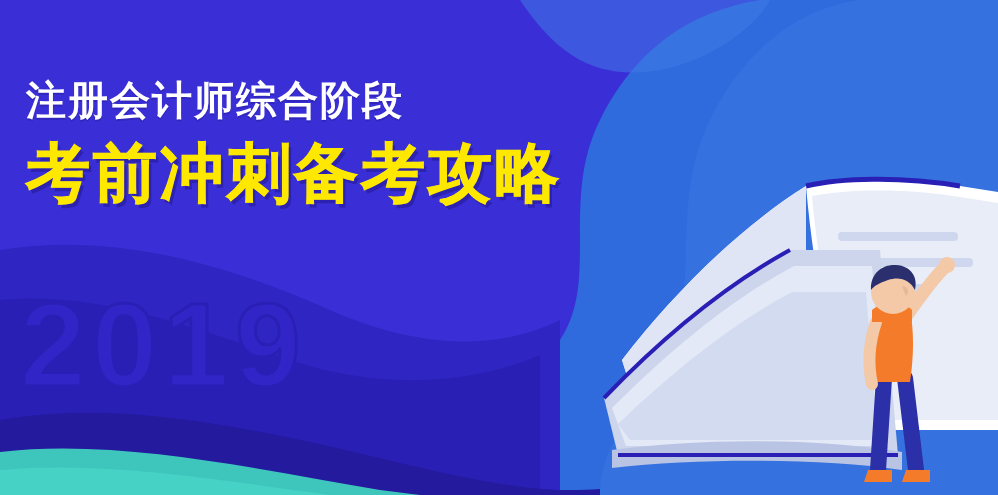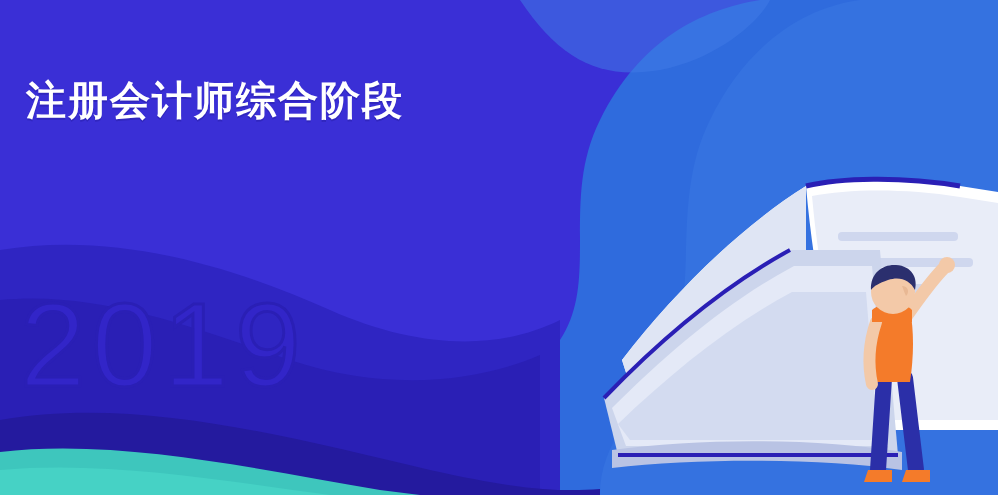--- a/index.html
+++ b/index.html
@@ -51,21 +51,21 @@
     white-space: nowrap;
     -webkit-text-stroke: 1px #ffe800;
     text-shadow: 3px 4px 0 rgba(32,18,130,0.45);
   }
   .year {
     position: absolute;
     left: 20px;
     top: 286px;
     z-index: 15;
     font-size: 118px;
-    font-weight: normal;
+    font-weight: bold;
     letter-spacing: 6px;
     line-height: 1;
     color: #3326c9;
     -webkit-text-stroke: 3px #2a1fb5;
     opacity: 0.98;
     white-space: nowrap;
   }
 </style>
 </head>
 <body>
@@ -145,15 +145,16 @@
           <path d="M902,286 C908,286 910,292 906,296 C904,292 903,288 902,286 Z" fill="#e8b894"></path>
         </g>
       </g>
     </svg>
   </div>
 
   <div class="year">2019</div>
 
   <div class="text-block">
     <div class="headline-sub">注册会计师综合阶段</div>
+    <div class="headline-main">考前冲刺备考攻略</div>
   </div>
 
 </div>
 
 </body></html>

